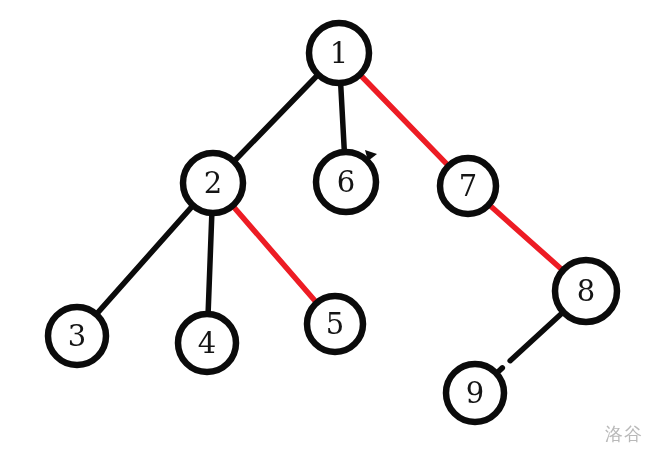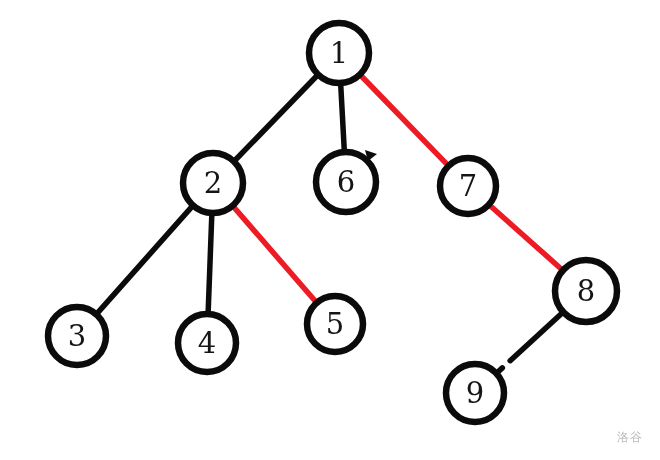--- a/index.html
+++ b/index.html
@@ -15,21 +15,21 @@
   svg { position: absolute; left: 0; top: 0; }
   .node-label {
     font-family: "DejaVu Serif", "Liberation Serif", serif;
     font-size: 29px;
   }
   .watermark {
     position: absolute;
     right: 17px;
     bottom: 14px;
     font-family: "DejaVu Sans", "Liberation Sans", sans-serif;
-    font-size: 12px;
+    font-size: 18px;
     color: #b9b9b9;
     letter-spacing: 1px;
     user-select: none;
   }
 </style>
 </head>
 <body>
 
 <div class="canvas">
   <svg id="tree-svg" width="660" height="460" viewBox="0 0 660 460">

